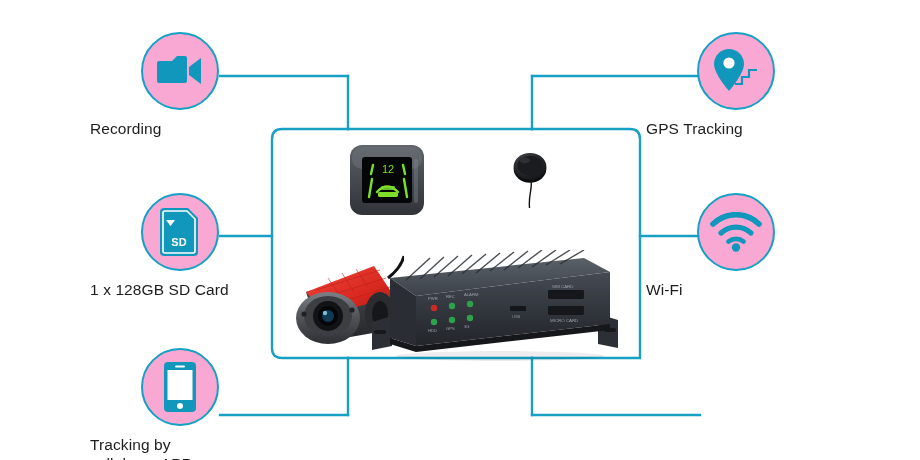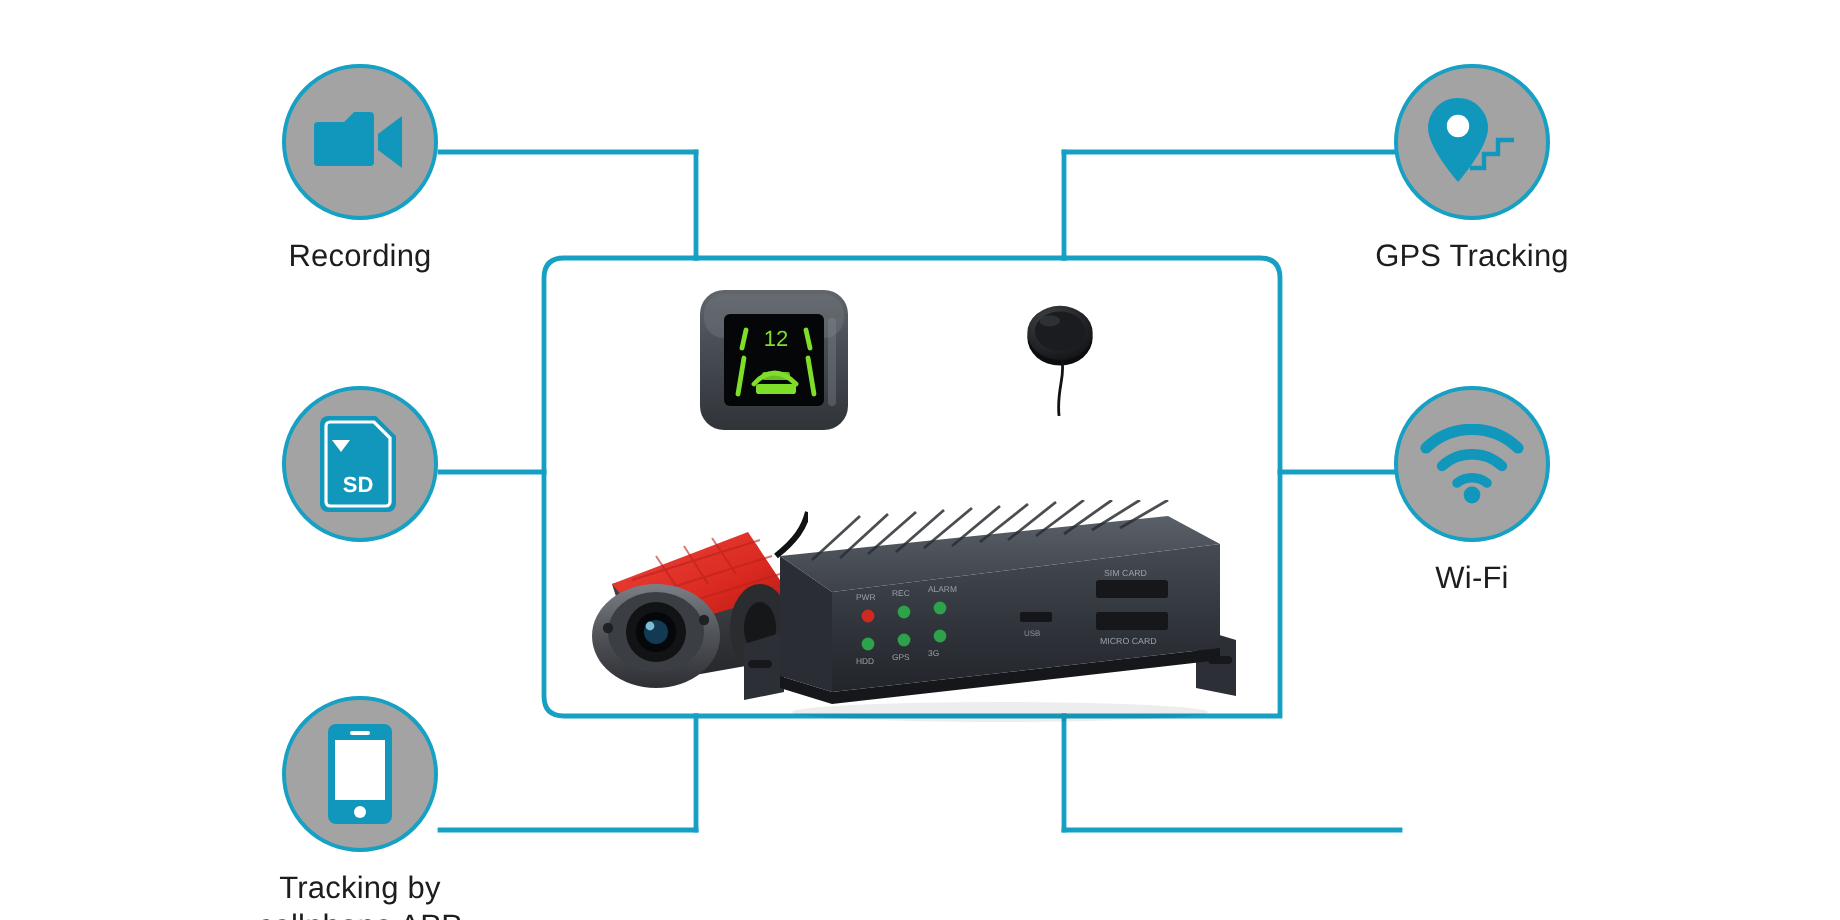--- a/index.html
+++ b/index.html
@@ -24,29 +24,28 @@
     left: 0;
     top: 0;
     width: 920px;
     height: 460px;
     pointer-events: none;
   }
   
   .feature {
     position: absolute;
     width: 180px;
-    text-align: center;
   }
   .badge {
     width: 78px;
     height: 78px;
     margin: 0 auto;
     border-radius: 50%;
     border: 2px solid #15a0c4;
-    background: #a3a3a3;
+    background: #f9a8d4;
     box-sizing: border-box;
     display: flex;
     align-items: center;
     justify-content: center;
   }
   .badge svg { display: block; }
   .caption {
     margin-top: 9px;
     font-size: 15.5px;
     line-height: 19px;
@@ -140,20 +139,21 @@
 
   <div class="feature" id="feat-sdcard" style="left:90px; top:193px;">
     <div class="badge">
       <svg width="40" height="48" viewBox="0 0 40 48">
         <path d="M4 0 H28 L38 10 V44 a4 4 0 0 1 -4 4 H4 a4 4 0 0 1 -4 -4 V4 a4 4 0 0 1 4 -4 z" fill="#1097bb"></path>
         <path d="M5 3 H27 L35 11 V43 a2 2 0 0 1 -2 2 H5 a2 2 0 0 1 -2 -2 V5 a2 2 0 0 1 2 -2 z" fill="none" stroke="#ffffff" stroke-width="1.6"></path>
         <path d="M6 12 h9 l-4.5 6 z" fill="#ffffff"></path>
         <text x="19" y="38" text-anchor="middle" fill="#ffffff" font-family="Liberation Sans, sans-serif" font-size="11" font-weight="bold">SD</text>
       </svg>
     </div>
+    <div class="caption">1 x 128GB SD Card</div>
   </div>
 
   <div class="feature" id="feat-app" style="left:90px; top:348px;">
     <div class="badge">
       <svg width="32" height="50" viewBox="0 0 32 50">
         <rect x="0" y="0" width="32" height="50" rx="4" ry="4" fill="#1097bb"></rect>
         <rect x="3.5" y="8" width="25" height="30" fill="#ffffff"></rect>
         <rect x="11" y="3.5" width="10" height="2" rx="1" fill="#ffffff"></rect>
         <circle cx="16" cy="44" r="3" fill="#ffffff"></circle>
       </svg>

